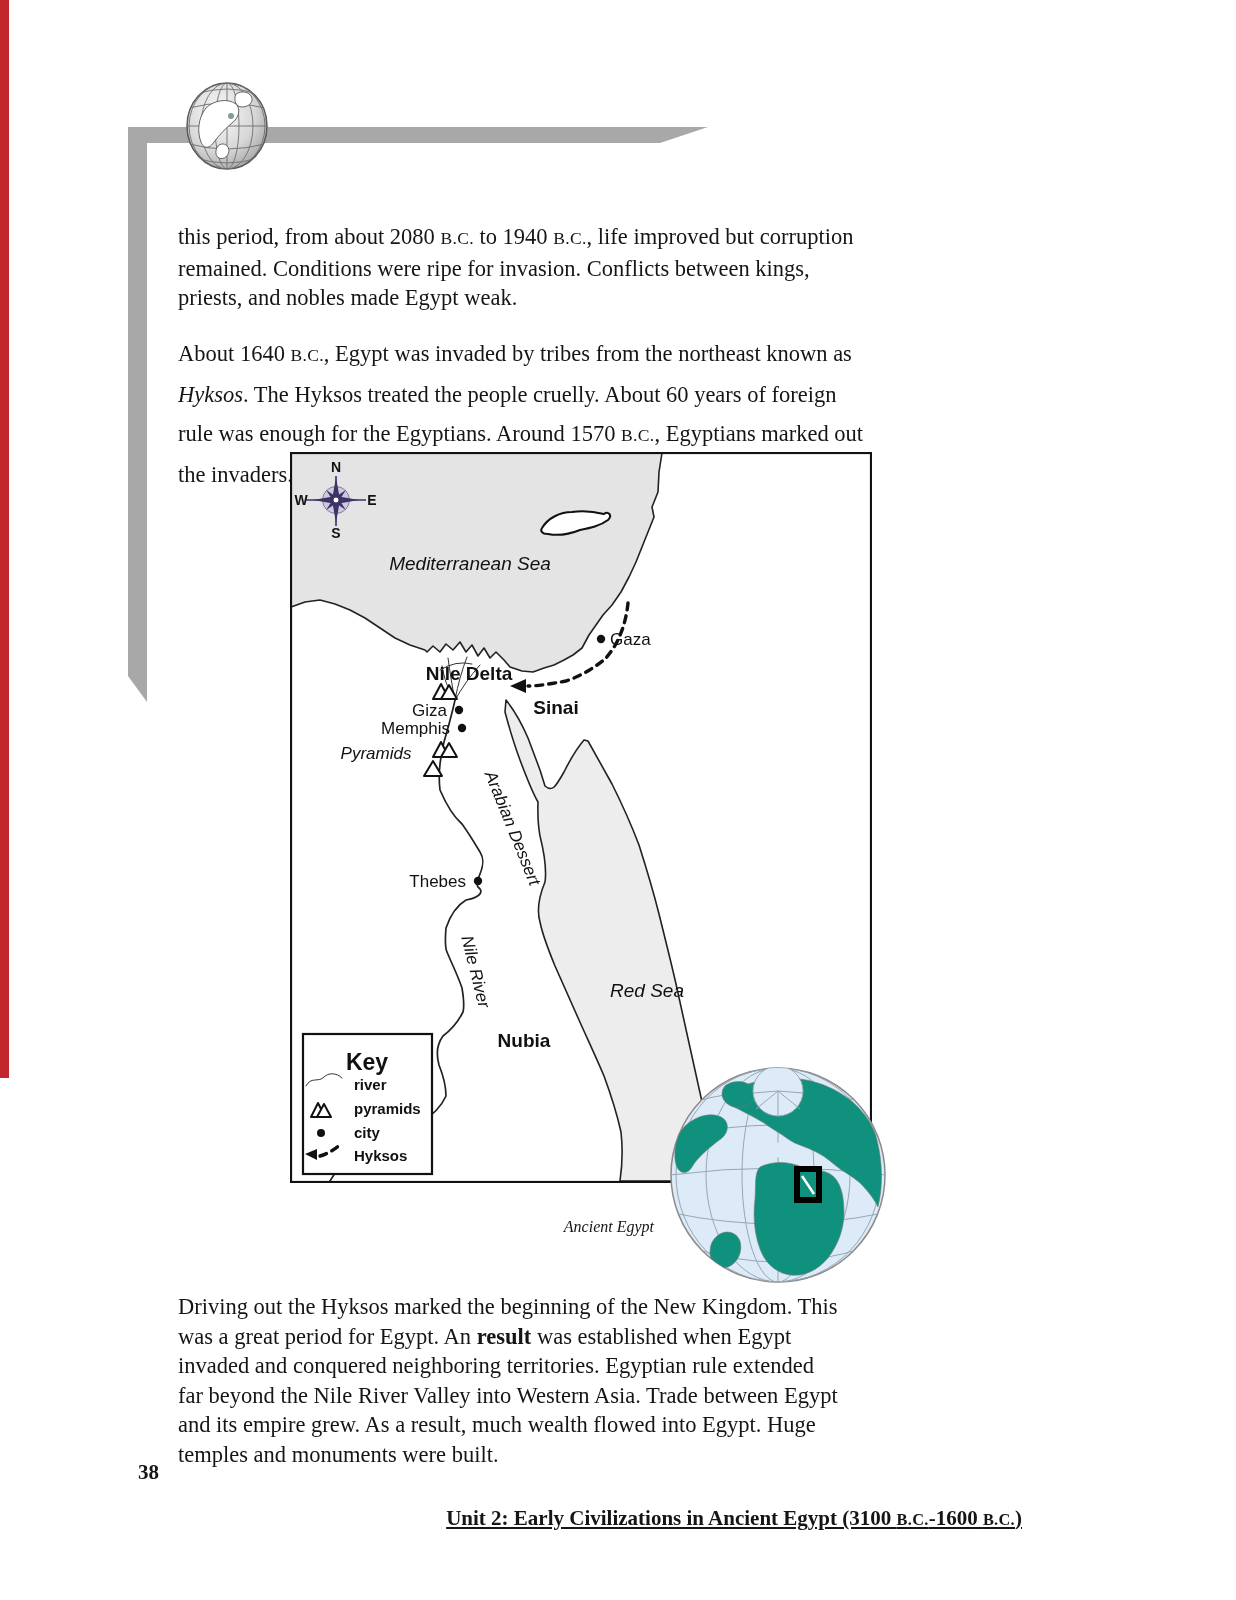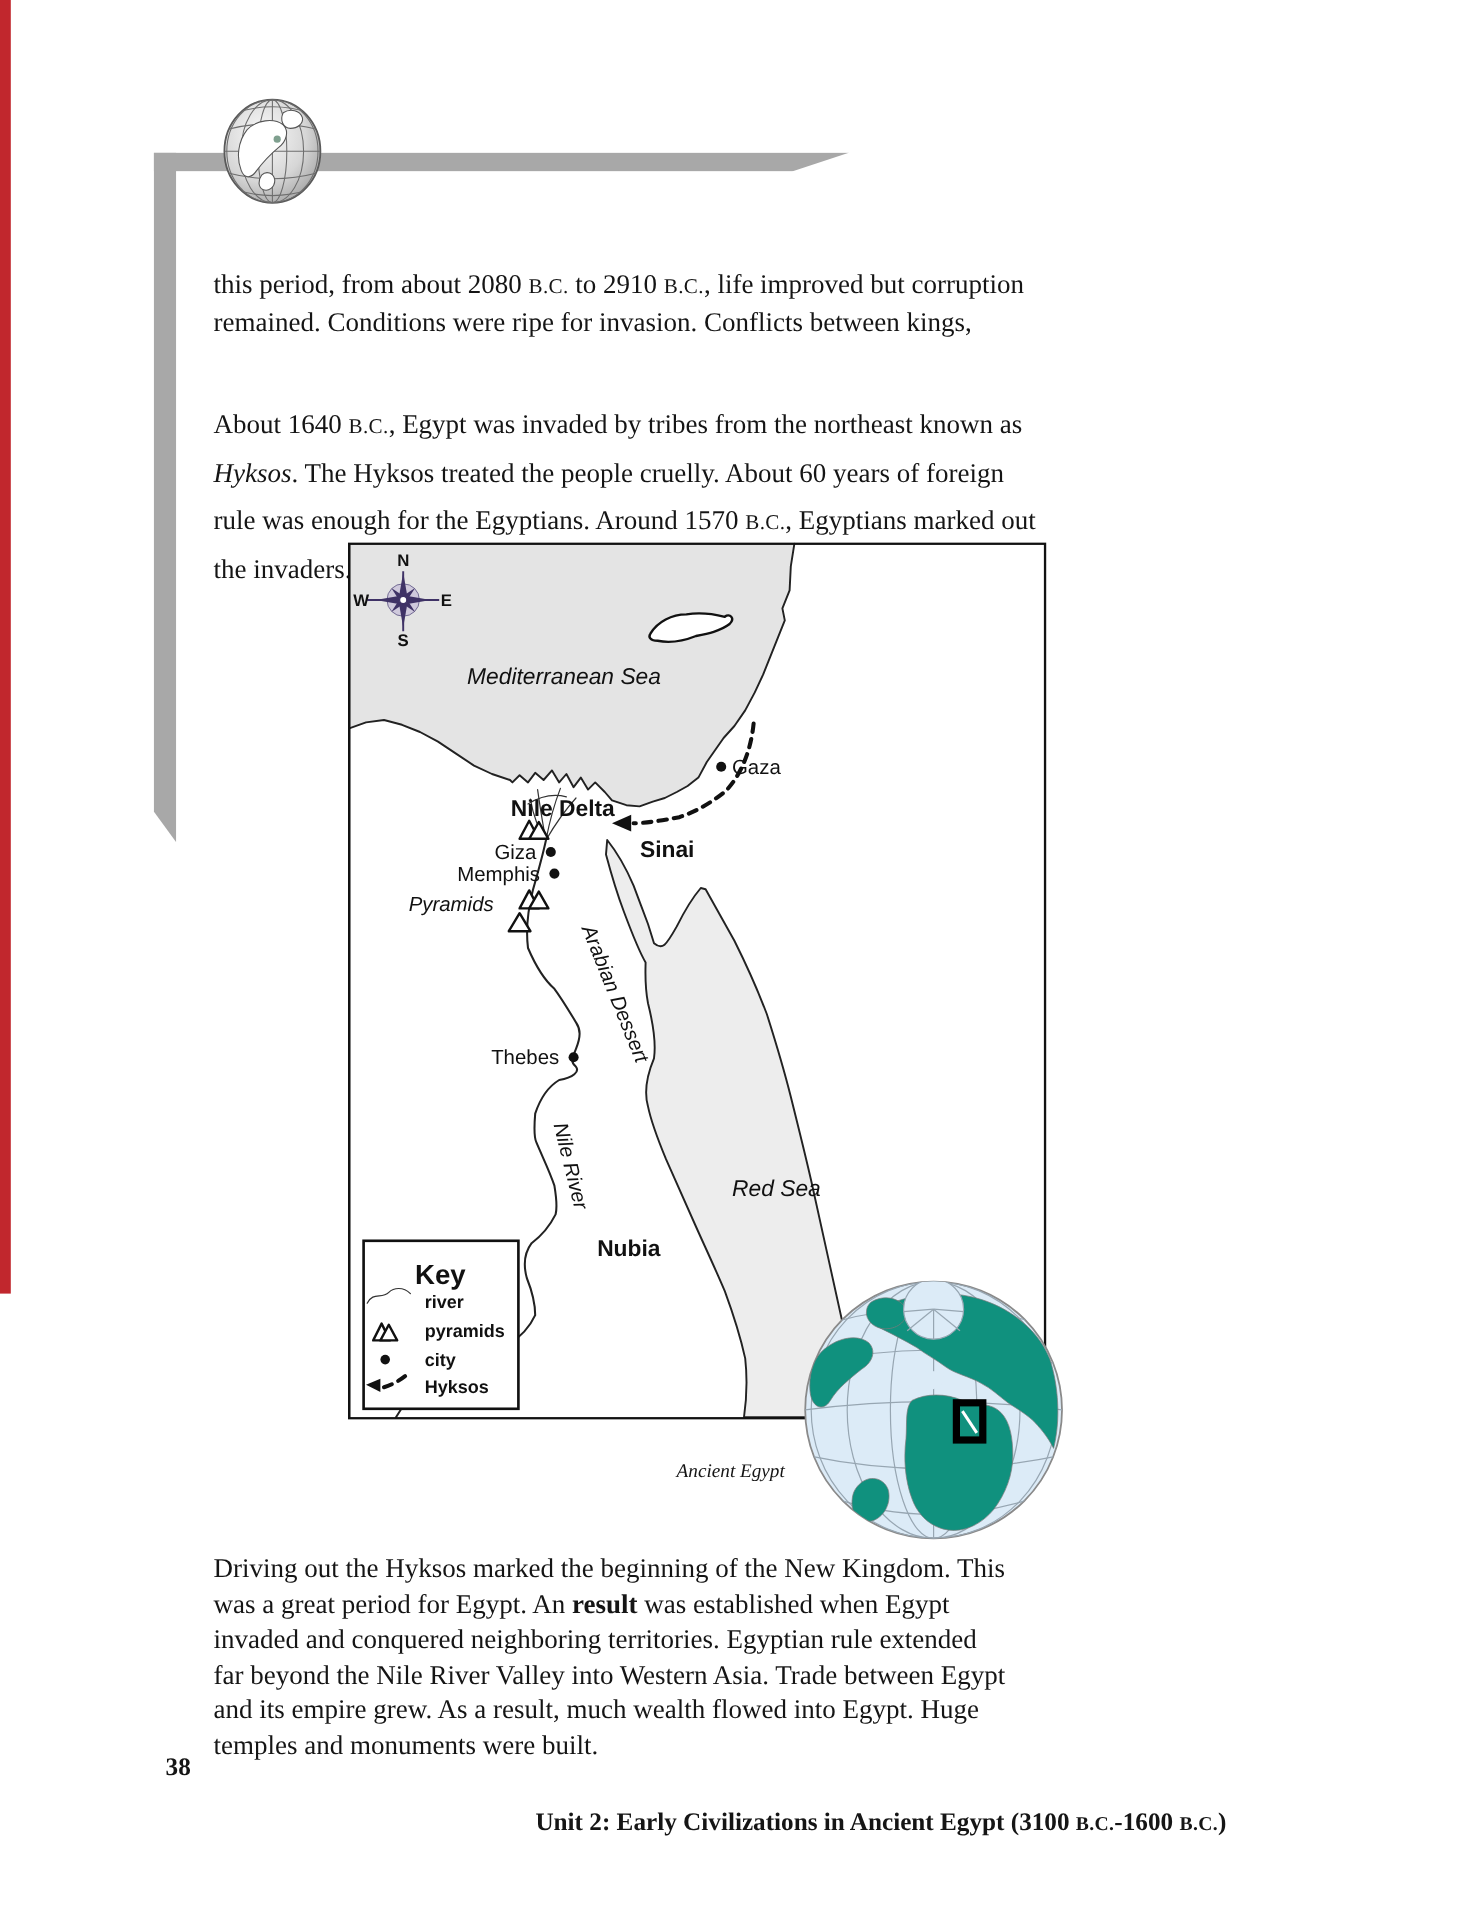--- a/index.html
+++ b/index.html
@@ -37,21 +37,21 @@
   .compass-fill{fill:var(--compass-purple,#3f3266);}
   
   .globe-inset{position:absolute;left:668px;top:1065px;width:222px;height:222px;z-index:5;}
   .grat{fill:none;stroke:#97a6b2;stroke-width:1;}
   .land{fill:var(--globe-teal,#10917e);stroke:#7c7c7c;stroke-width:0.6;}
   .caption{position:absolute;left:454px;top:1218px;width:200px;text-align:right;
            font-style:italic;font-size:16px;}
   
   .footer-num{position:absolute;left:138px;top:1460px;font-size:21px;font-weight:bold;}
   .footer-title{position:absolute;left:340px;top:1506px;width:682px;text-align:right;
-                font-size:21px;font-weight:bold;}
+                font-size:21px;font-weight:bold;text-decoration:underline;}
   .footer-title .line{white-space:nowrap;display:inline;}
 </style>
 </head>
 <body>
 
 <div class="page">
 
   <div class="red-stripe"></div>
   <div class="bar-h"></div>
   <div class="bar-v"></div>
@@ -81,22 +81,23 @@
           <path d="M12,78 Q43,88 74,78"></path>
         <path d="M22,28 C30,20 44,18 52,24 C57,29 55,38 48,43 C42,48 36,54 30,62 C26,68 20,70 17,62 C13,52 14,38 22,28 Z" fill="#ffffff" stroke="#555"></path>
         <path d="M52,14 C58,10 66,12 68,18 C69,23 64,27 58,27 C52,27 49,20 52,14 Z" fill="#ffffff" stroke="#555"></path>
         <path d="M34,66 C38,62 44,64 45,70 C45,76 40,80 35,78 C31,76 31,70 34,66 Z" fill="#ffffff" stroke="#555"></path>
         <circle cx="47" cy="36" r="3" fill="#7fa08f" stroke="none"></circle>
       </g>
     </svg>
   </div>
 
   <div class="para" id="p1">
-      <div class="line"><span>this period, from about 2080 </span><span class="sc">B.C.</span><span> to 2910 </span><span class="sc">B.C.</span><span>, life improved but corruption</span></div>
+      <div class="line"><span>this period, from about 2080 </span><span class="sc">B.C.</span><span> to 1940 </span><span class="sc">B.C.</span><span>, life improved but corruption</span></div>
       <div class="line"><span>remained. Conditions were ripe for invasion. Conflicts between kings,</span></div>
+      <div class="line"><span>priests, and nobles made Egypt weak.</span></div>
     </div>
   <div class="para" id="p2">
       <div class="line"><span>About 1640 </span><span class="sc">B.C.</span><span>, Egypt was invaded by tribes from the northeast known as</span></div>
       <div class="line"><span class="i">Hyksos</span><span>. The Hyksos treated the people cruelly. About 60 years of foreign</span></div>
       <div class="line"><span>rule was enough for the Egyptians. Around 1570 </span><span class="sc">B.C.</span><span>, Egyptians marked out</span></div>
       <div class="line"><span>the invaders.</span></div>
     </div>
 
   <div class="map">
     <svg width="582" height="731" viewBox="0 0 582 731">

